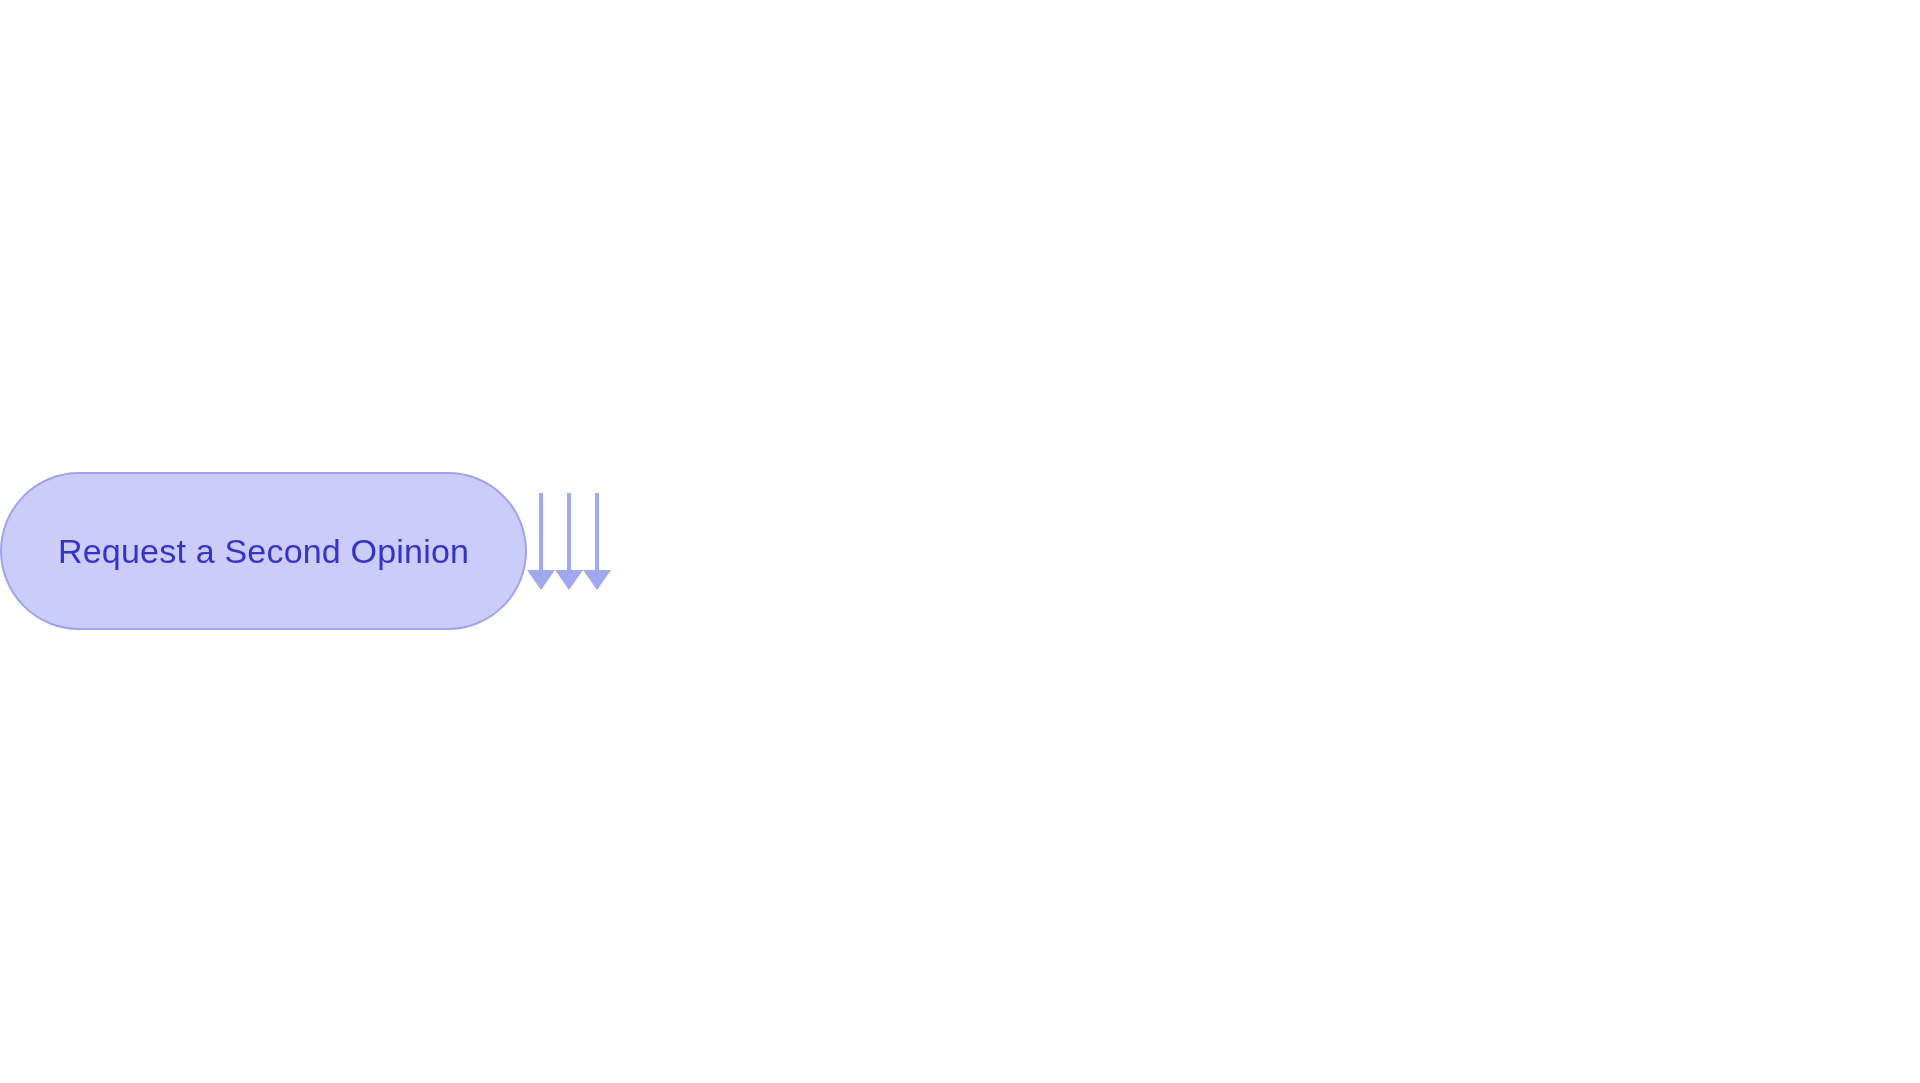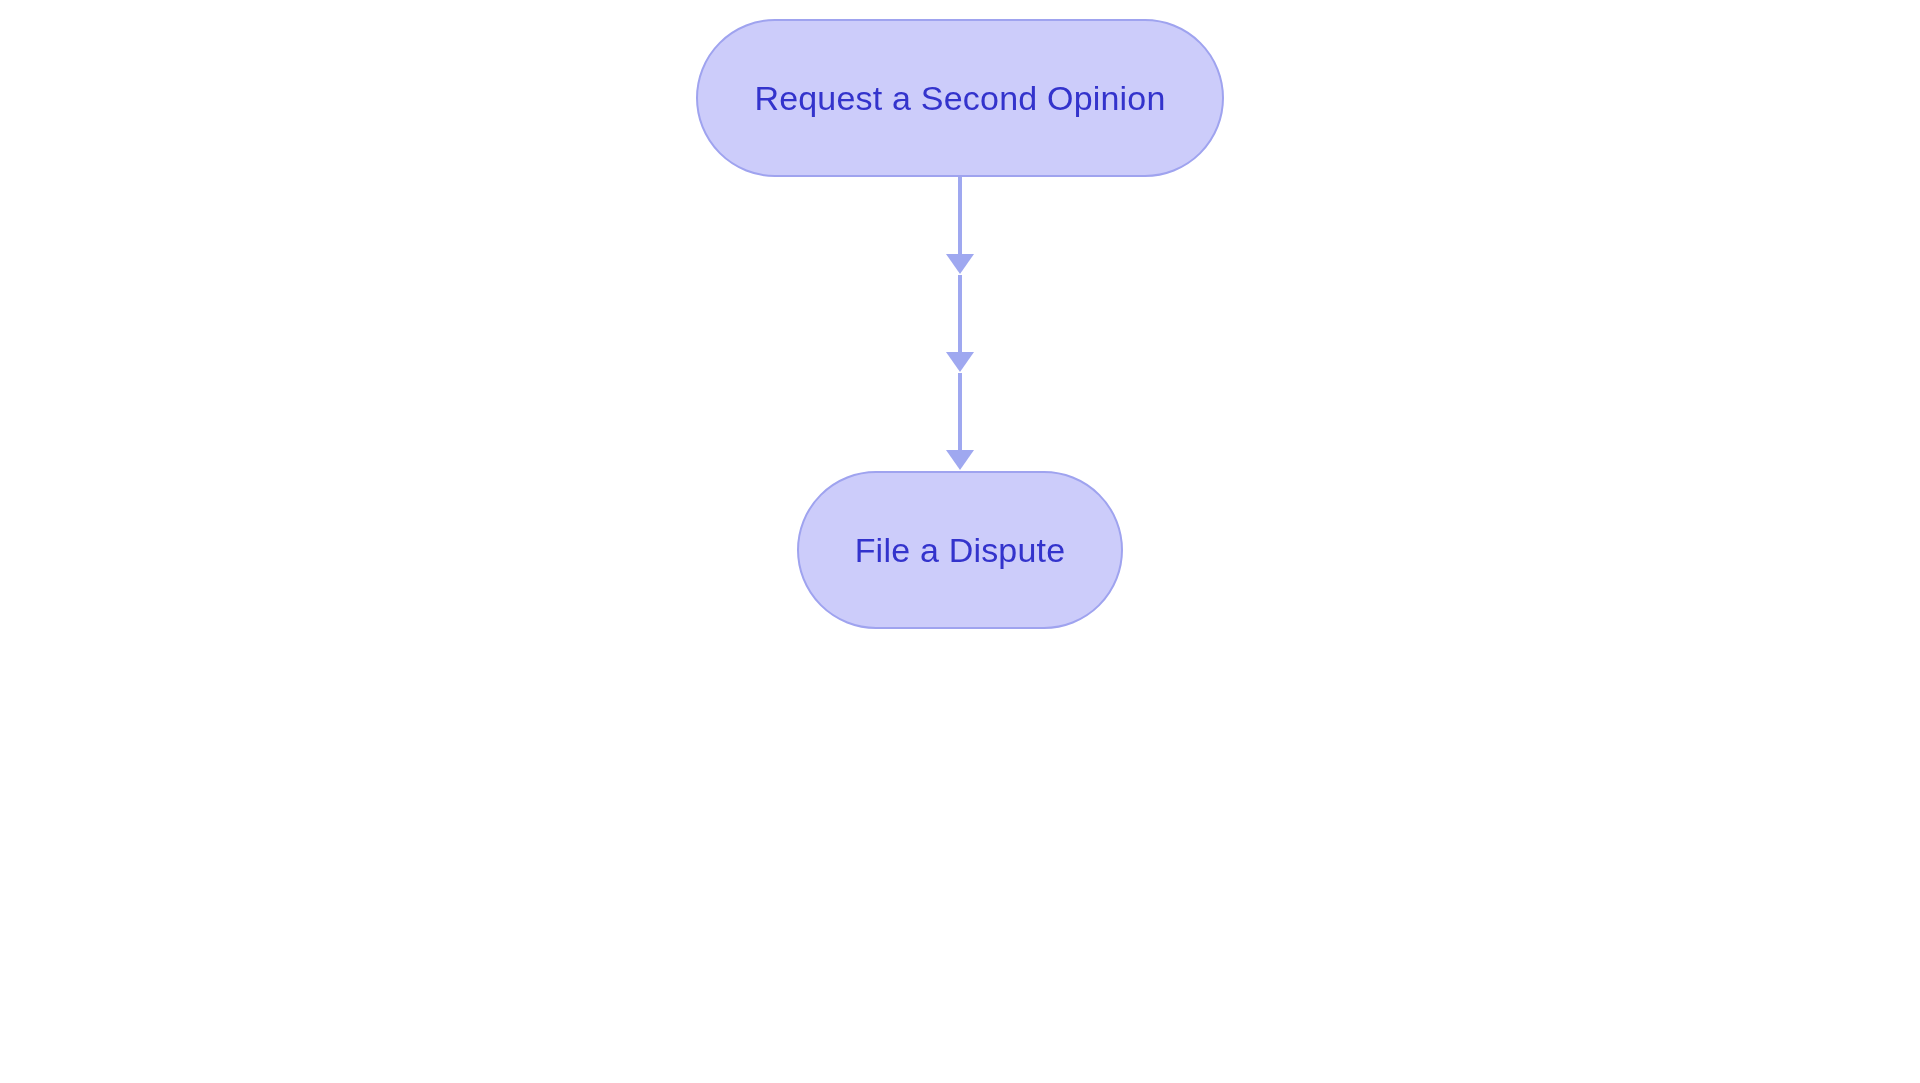--- a/index.html
+++ b/index.html
@@ -14,21 +14,20 @@
     overflow: hidden;
     font-family: "Liberation Sans", "DejaVu Sans", sans-serif;
   }
 
   #flow-canvas {
     position: relative;
     width: 1920px;
     height: 1083px;
     background: #ffffff;
     display: flex;
-    flex-direction: column;
     align-items: center;
   }
 
   
   .node {
     box-sizing: border-box;
     height: 158px;
     background: #ccccfa;
     border: 2px solid #9fa3ef;
     border-radius: 79px;
@@ -99,17 +98,14 @@
     <div class="connector-line"></div>
     <div class="connector-head"></div>
   </div>
 
 
   <div class="connector" id="connector-2">
     <div class="connector-line"></div>
     <div class="connector-head"></div>
   </div>
 
-  <div class="node" id="node-3">
-    <span class="node-label">File a Dispute</span>
-  </div>
 
 </div>
 
 </body></html>

